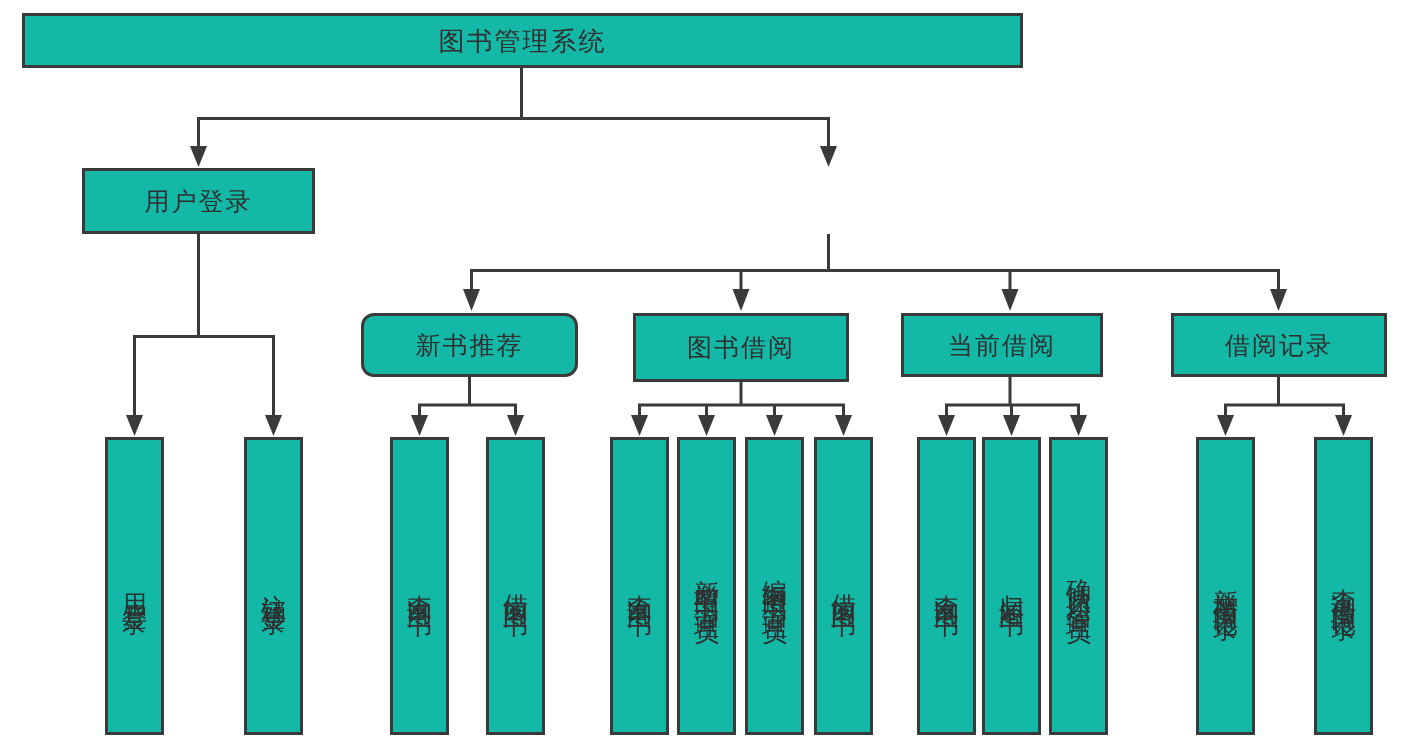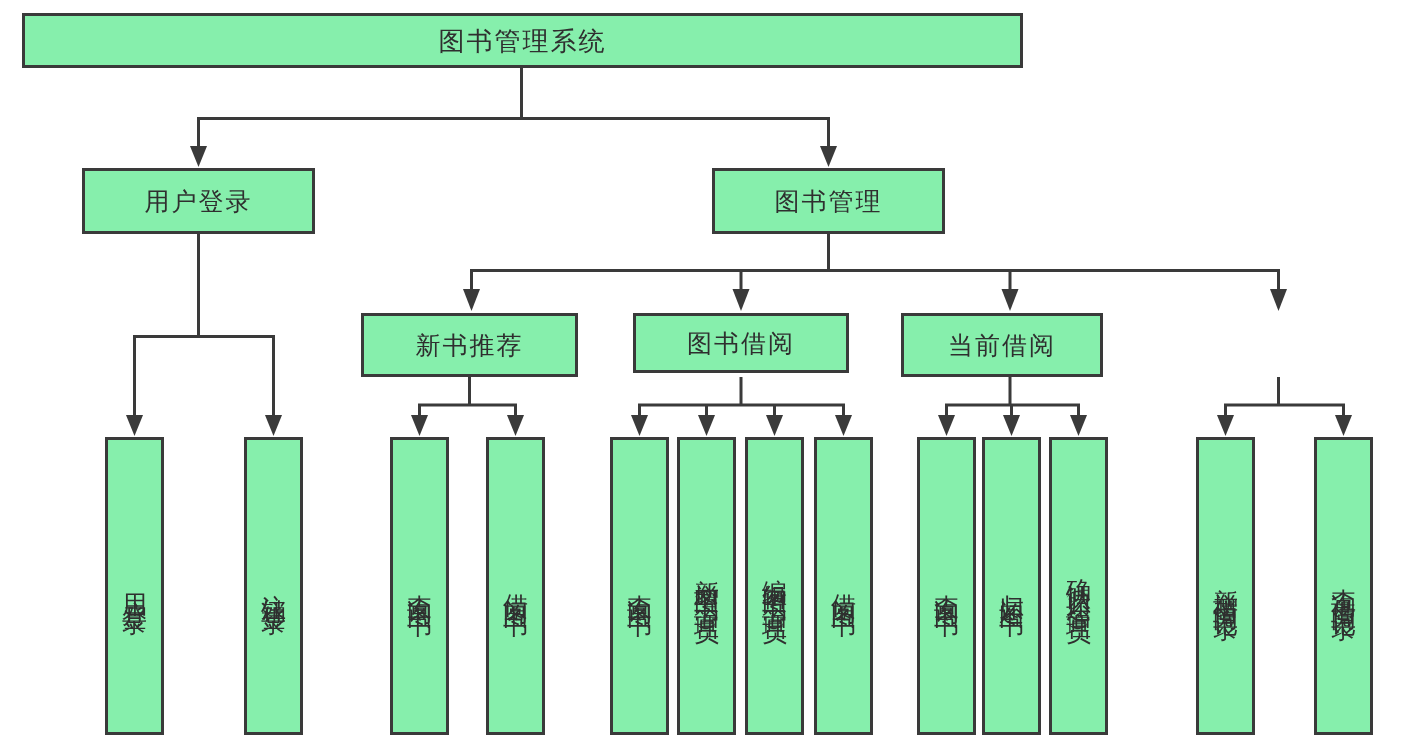--- a/index.html
+++ b/index.html
@@ -25,21 +25,21 @@
   }
   .edge {
     stroke: var(--line, #3a3a3a);
     stroke-width: 3;
     fill: none;
   }
   .arrow { fill: var(--line, #3a3a3a); }
   .node {
     position: absolute;
     box-sizing: border-box;
-    background: #86efac;
+    background: #14b8a6;
     border: 3px solid var(--box-border, #3a3a3a);
     display: flex;
     align-items: center;
     justify-content: center;
     color: var(--text, #2f2f2f);
     font-size: 25px;
     line-height: 1;
     white-space: nowrap;
   }
   .node.root { font-size: 26px; letter-spacing: 2px; }
@@ -104,25 +104,25 @@
     <g>
       <path class="edge" d="M1278.5,377 V405 M1224,405 H1345 M1225.5,405 V419 M1343.5,405 V419"></path>
       <polygon class="arrow" points="1217,415 1234,415 1225.5,436"></polygon>
       <polygon class="arrow" points="1335,415 1352,415 1343.5,436"></polygon>
     </g>
   </svg>
 
   <div class="node root" style="left:22px; top:13px; width:1001px; height:55px;">图书管理系统</div>
 
   <div class="node branch" style="left:82px; top:168px; width:233px; height:66px;">用户登录</div>
-  <div class="node branch" style="left:712px; top:168px; width:233px; height:66px;">图书管理</div>
 
-  <div class="node branch" style="left:361px; top:313px; width:217px; height:64px;">新书推荐</div>
-  <div class="node branch" style="left:633px; top:313px; width:216px; height:60px;">图书借阅</div>
+  <div class="node branch" style="left:361px; top:313px; width:217px; height:64px;border-radius:13px;">新书推荐</div>
+  <div class="node branch" style="left:633px; top:313px; width:216px; height:69px;">图书借阅</div>
   <div class="node branch" style="left:901px; top:313px; width:202px; height:64px;">当前借阅</div>
+  <div class="node branch" style="left:1171px; top:313px; width:216px; height:64px;">借阅记录</div>
 
   <div class="node leaf" style="left:105px; top:437px; width:59px; height:298px;">用户登录</div>
   <div class="node leaf" style="left:244px; top:437px; width:59px; height:298px;">注销登录</div>
 
   <div class="node leaf" style="left:390px; top:437px; width:59px; height:298px;">查询图书</div>
   <div class="node leaf" style="left:486px; top:437px; width:59px; height:298px;">借阅图书</div>
 
   <div class="node leaf" style="left:610px; top:437px; width:59px; height:298px;">查询图书</div>
   <div class="node leaf" style="left:677px; top:437px; width:59px; height:298px;">新增图书（管理员）</div>
   <div class="node leaf" style="left:745px; top:437px; width:59px; height:298px;">编辑图书（管理员）</div>

